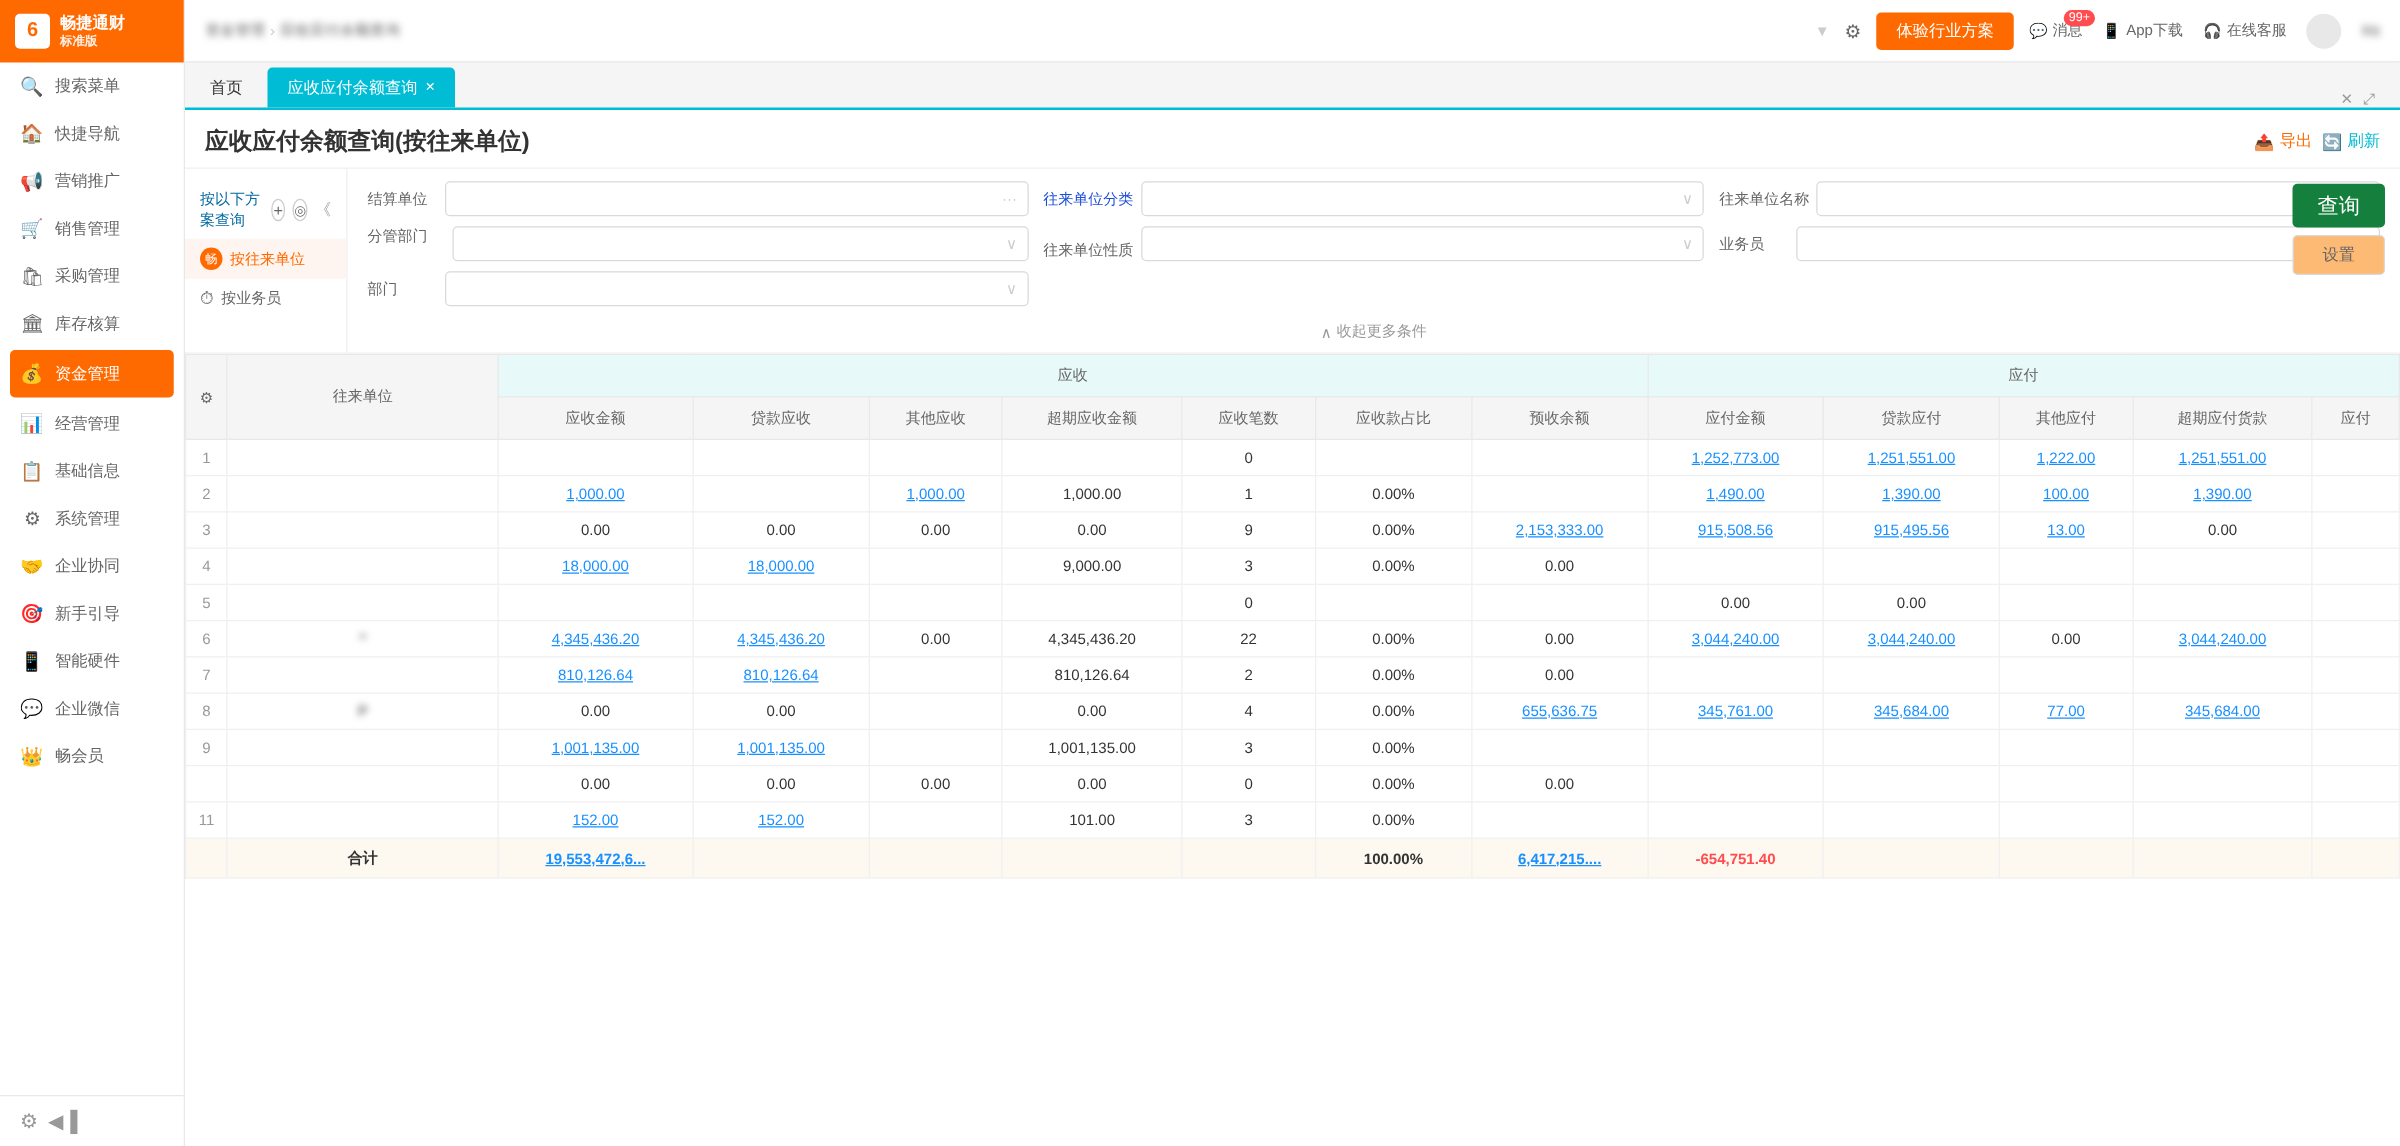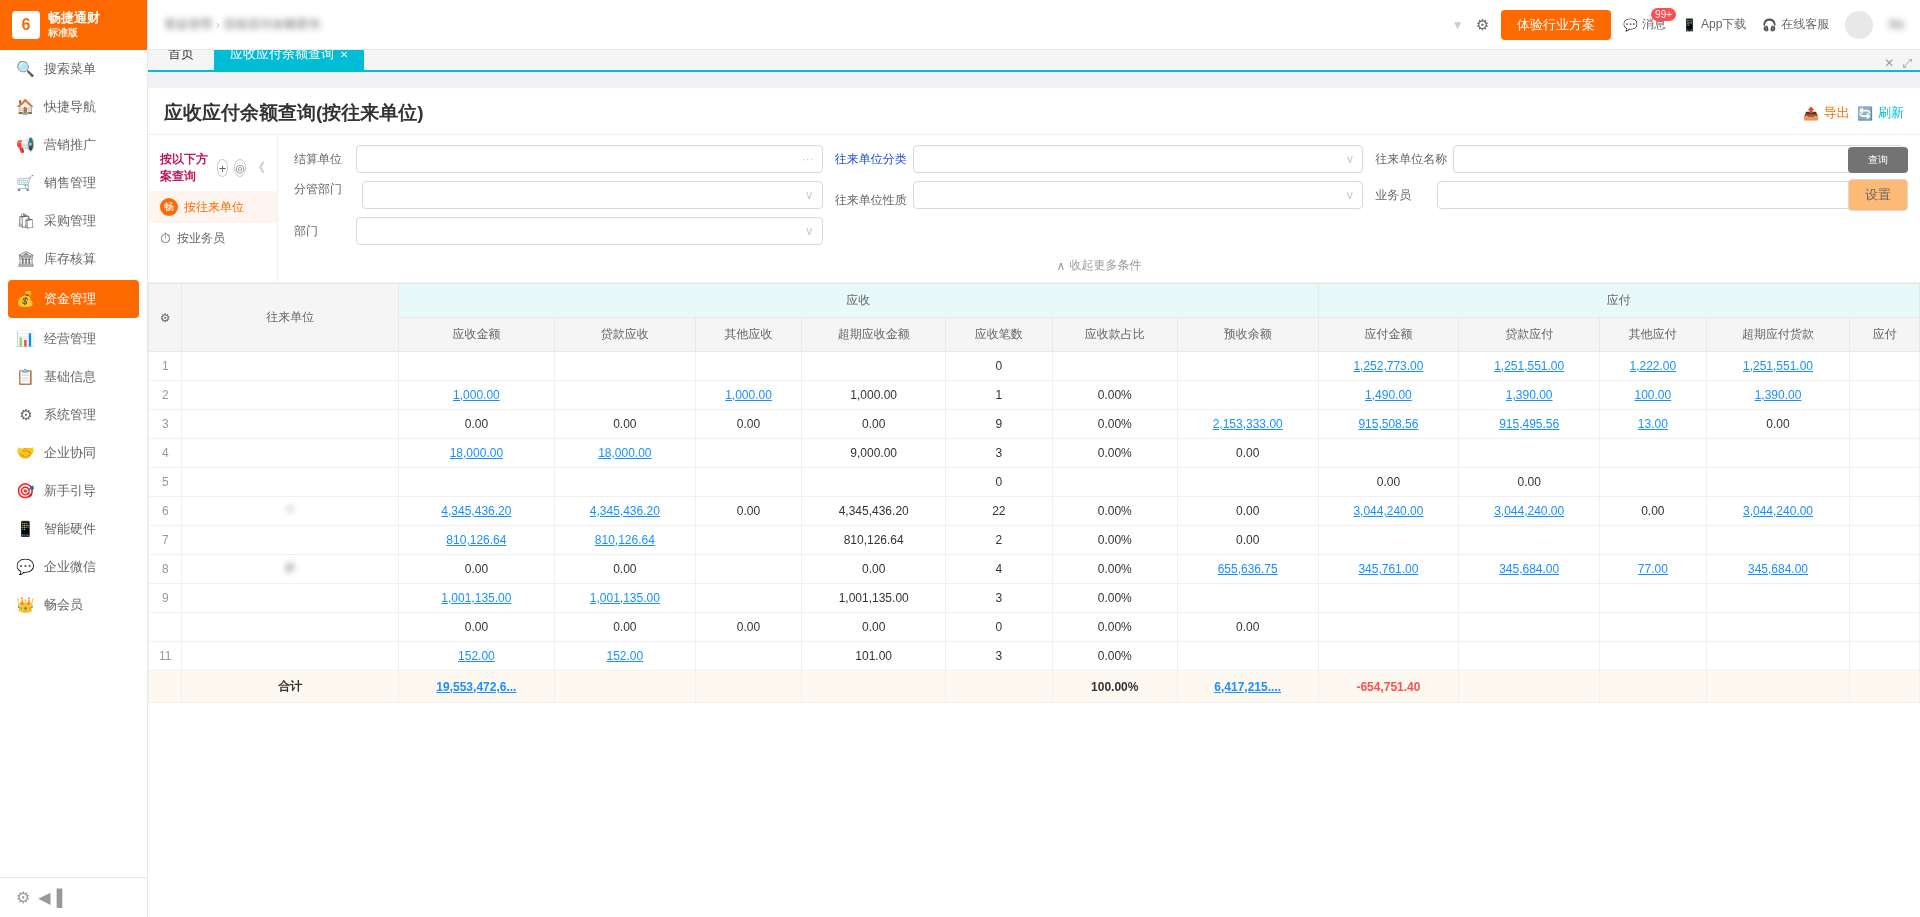--- a/index.html
+++ b/index.html
@@ -53,22 +53,22 @@
       position: absolute; top: -8px; right: -10px; background: #ff4d4f; color: #fff;
       border-radius: 10px; font-size: 10px; padding: 1px 4px; min-width: 18px; text-align: center;
     }
     .header-app { display: flex; align-items: center; gap: 4px; cursor: pointer; color: #666; }
     .header-service { display: flex; align-items: center; gap: 4px; cursor: pointer; color: #666; }
     .header-avatar { width: 28px; height: 28px; background: #e8e8e8; border-radius: 50%; }
     .header-username { color: #666; cursor: pointer; }
 
     
     .tab-bar {
-      position: fixed; left: 148px; top: 34px; right: 0; height: 38px;
-      background: #f5f5f5; display: flex; align-items: flex-end; padding: 0 0 0 0;
+      position: fixed; left: 148px; top: 50px; right: 0; height: 38px;
+      background: #f5f5f5; display: flex; align-items: flex-end; padding: 0 12px 0 0;
       border-bottom: 2px solid #00bcd4; z-index: 98;
     }
     .tab-item {
       height: 32px; padding: 0 16px; display: flex; align-items: center; gap: 6px;
       cursor: pointer; font-size: 13px; border-radius: 4px 4px 0 0; background: #e0e0e0; color: #666;
       margin-left: 4px;
     }
     .tab-item.active { background: #00bcd4; color: #fff; }
     .tab-home { background: transparent; color: #333; }
     .tab-close { font-size: 10px; cursor: pointer; }
@@ -81,22 +81,22 @@
     }
     .page-header {
       display: flex; align-items: center; justify-content: space-between;
       padding: 12px 16px 8px; border-bottom: 1px solid #f0f0f0;
     }
     .page-title { font-size: 19px; font-weight: bold; color: #333; }
     .page-actions { display: flex; gap: 8px; }
     .btn-export { color: #ff6a00; cursor: pointer; display: flex; align-items: center; gap: 4px; font-size: 13px; }
     .btn-refresh { color: #00bcd4; cursor: pointer; display: flex; align-items: center; gap: 4px; font-size: 13px; }
     .btn-query {
-      background: #737373; color: #fff; border: none; border-radius: 4px;
-      padding: 6px 20px; font-size: 10px; cursor: pointer;
+      background: #15803d; color: #fff; border: none; border-radius: 4px;
+      padding: 6px 20px; font-size: 17px; cursor: pointer;
     }
     .btn-setting {
       background: #fdba74; color: #666; border: 1px solid #d9d9d9; border-radius: 4px;
       padding: 6px 16px; font-size: 13px; cursor: pointer;
     }
 
     
     .table-container { padding: 0 0 0 0; overflow-x: auto; }
     .data-table { width: 100%; border-collapse: collapse; font-size: 12px; }
     .data-table th {
@@ -256,21 +256,21 @@
         <span>🔄</span>
         <span>刷新</span>
       </span>
     </div>
   </div>
 
   <div style="display: flex; border-bottom: 1px solid #f0f0f0; position: relative;">
 
     <div style="width: 130px; border-right: 1px solid #f0f0f0; padding: 10px 0;">
       <div style="display: flex; align-items: center; padding: 6px 12px; gap: 6px;">
-        <span style="font-size: 12px; color: #be185d; font-weight: bold;">按以下方案查询</span>
+        <span style="font-size: 12px; color: #0369a1;">按以下方案查询</span>
         <span style="width: 18px; height: 18px; border: 1px solid #ccc; border-radius: 50%; display: inline-flex; align-items: center; justify-content: center; cursor: pointer; color: #666; font-size: 13px;">+</span>
         <span style="width: 18px; height: 18px; border: 1px solid #ccc; border-radius: 50%; display: inline-flex; align-items: center; justify-content: center; cursor: pointer; color: #666; font-size: 11px;">◎</span>
         <span style="cursor: pointer; color: #999; font-size: 13px;">《</span>
       </div>
       <div style="display: flex; align-items: center; padding: 7px 12px; gap: 6px; color: #ff6a00; cursor: pointer; background: #fff5f0;">
         <span style="width: 18px; height: 18px; background: #ff6a00; border-radius: 50%; display: inline-flex; align-items: center; justify-content: center; color: #fff; font-size: 10px;">畅</span>
         <span>按往来单位</span>
       </div>
       <div style="display: flex; align-items: center; padding: 7px 12px; gap: 6px; color: #666; cursor: pointer;">
         <span style="font-size: 14px;">⏱</span>

